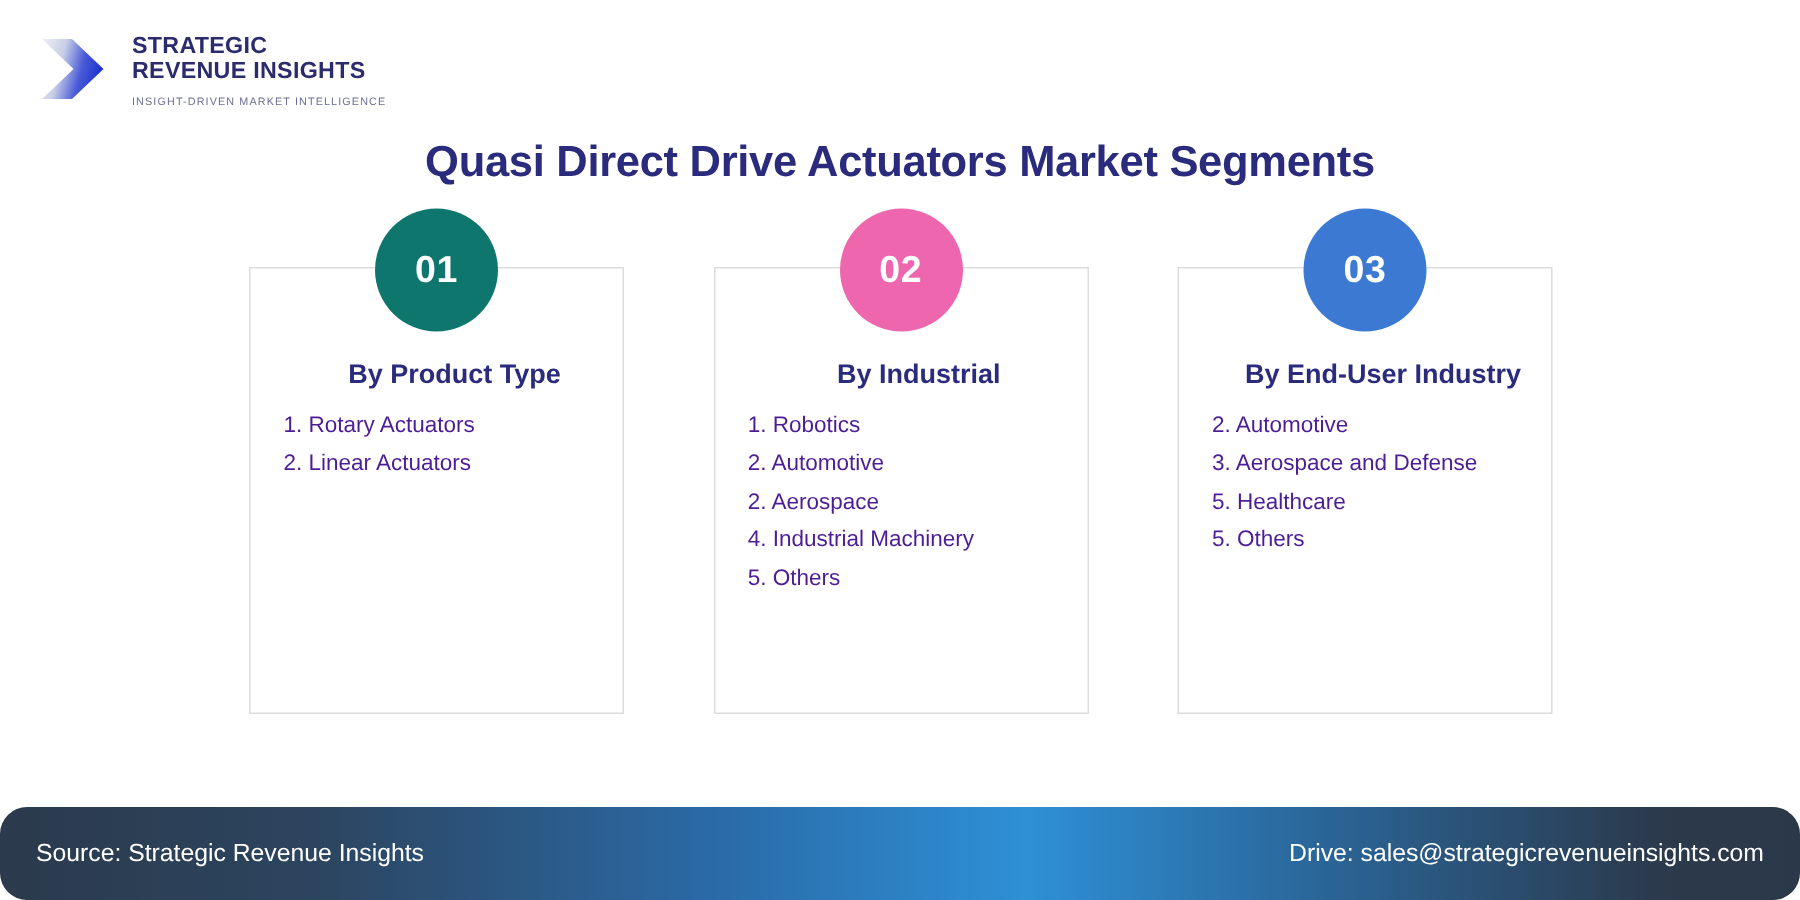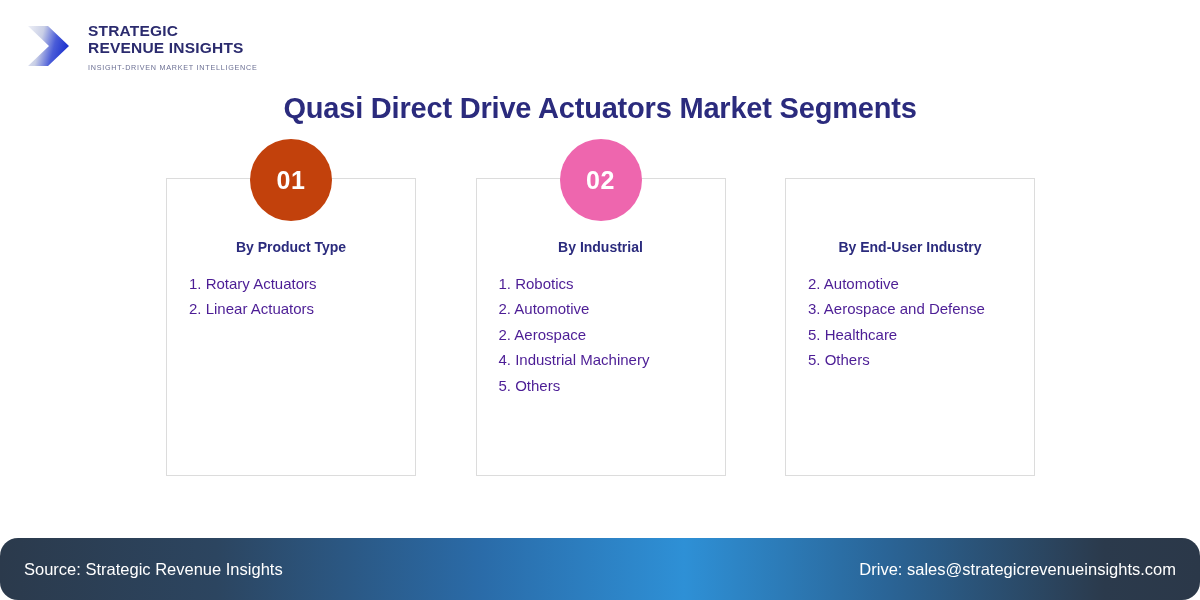--- a/index.html
+++ b/index.html
@@ -107,31 +107,31 @@
     border-radius: 50%;
     display: flex;
     align-items: center;
     justify-content: center;
     color: #ffffff;
     font-size: 25px;
     font-weight: bold;
     letter-spacing: 0.5px;
   }
 
-  .badge-1 { background: #c2410c; }
+  .badge-1 { background: #0f766e; }
   .badge-2 { background: #ee66ae; }
   .badge-3 { background: #3b79d2; }
 
   .card-heading {
     position: absolute;
     top: 60px;
-    left: 0;
+    left: 12px;
     width: 100%;
     text-align: center;
-    font-size: 14px;
+    font-size: 18px;
     font-weight: bold;
     color: #2b2b7d;
     padding: 0 6px;
   }
 
   .card-list {
     position: absolute;
     top: 92px;
     left: 22px;
     right: 10px;
@@ -216,20 +216,21 @@
       <ul class="card-list">
         <li>1. Robotics</li>
         <li>2. Automotive</li>
         <li>2. Aerospace</li>
         <li>4. Industrial Machinery</li>
         <li>5. Others</li>
       </ul>
     </div>
 
     <div class="card">
+      <div class="badge badge-3">03</div>
       <div class="card-heading">By End-User Industry</div>
       <ul class="card-list">
         <li>2. Automotive</li>
         <li>3. Aerospace and Defense</li>
         <li>5. Healthcare</li>
         <li>5. Others</li>
       </ul>
     </div>
 
   </div>

